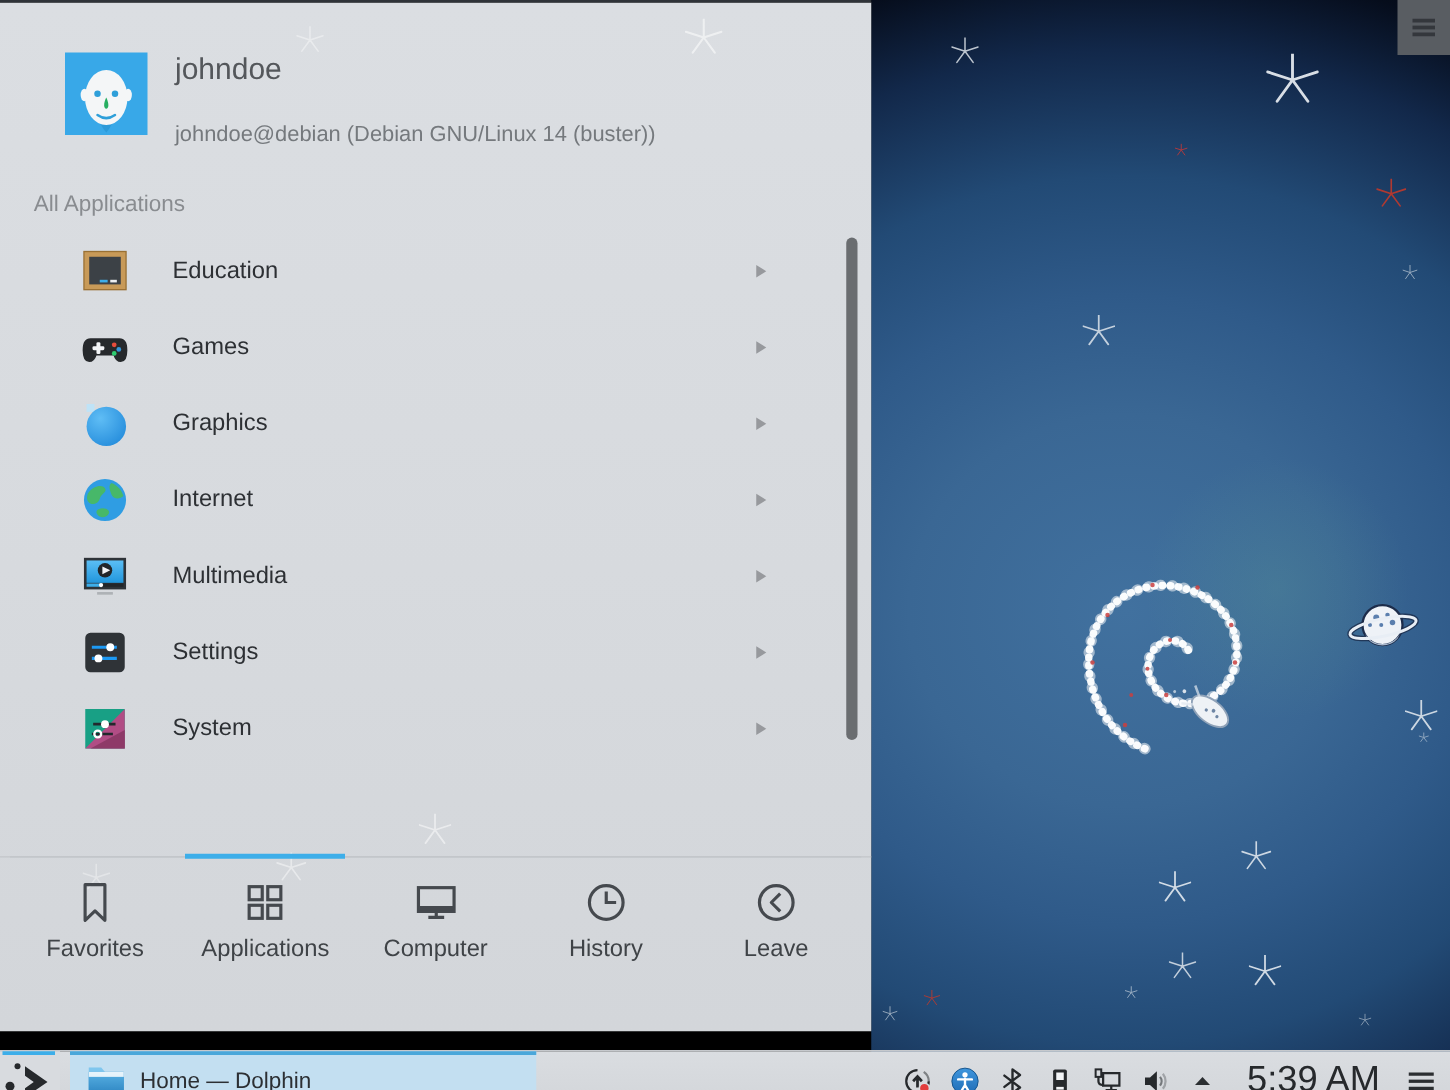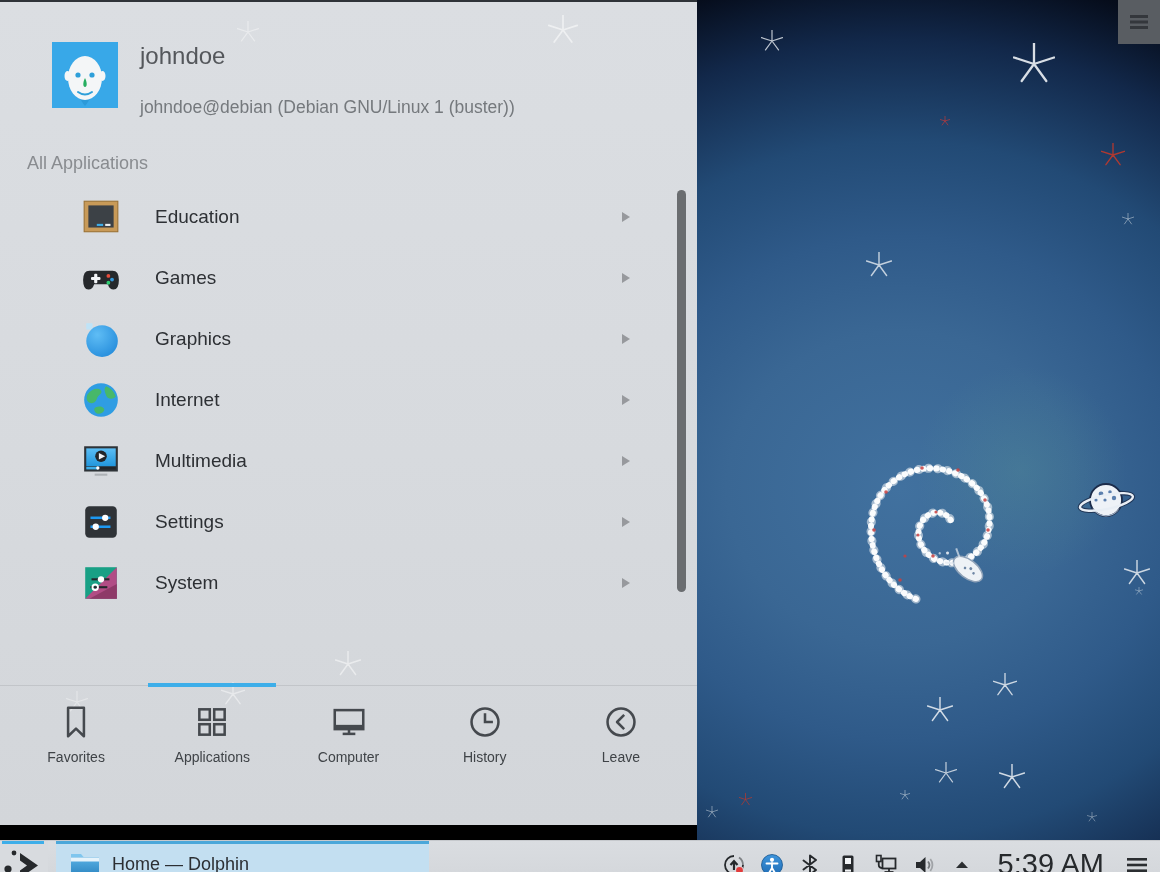--- a/index.html
+++ b/index.html
@@ -19,34 +19,34 @@
   
   #menu-popup { position:absolute; left:0; top:0; width:697px; height:825px;
     background:linear-gradient(180deg,#dbdee2 0%, #d7dade 55%, #d3d6da 100%);
     border-top:2px solid #2f3338; }
   #menu-header { position:absolute; left:0; top:0; width:100%; height:140px; }
   #avatar { position:absolute; left:52px; top:40px; width:66px; height:66px; background:#38a8e8; }
   #user-name { position:absolute; left:140px; top:40px; font-size:24px; color:#54575b; }
   #user-host { position:absolute; left:140px; top:95px; font-size:17.5px; color:#75797d; }
   #section-label { position:absolute; left:27px; top:151px; font-size:18px; color:#898c90; }
 
-  #menu-list { position:absolute; left:0; top:184px; width:697px;padding-left:17px; }
+  #menu-list { position:absolute; left:0; top:184px; width:697px; }
   .menu-item { position:relative; height:61px; width:100%; display:flex; align-items:center; cursor:default; }
   .menu-item .app-icon { position:absolute; left:64px; width:40px; height:40px; }
   .menu-item .app-label { position:absolute; left:138px; font-size:19px; color:#2d3034; }
   .menu-item .chevron { position:absolute; left:605px; width:0; height:0;
     border-left:8px solid #97999d; border-top:5.5px solid transparent; border-bottom:5.5px solid transparent; }
 
   #scrollbar { position:absolute; left:677px; top:188px; width:9px; height:402px; border-radius:5px; background:#6a6d70; }
 
   #tabs { position:absolute; left:8px; bottom:0; width:681px; height:140px; display:flex; border-top:1px solid #c2c5c9; }
   #tabs::before { content:""; position:absolute; left:-8px; right:-8px; top:-1px; height:1px; background:#c2c5c9; }
   .tab { position:relative; flex:1 1 0; display:flex; flex-direction:column; align-items:center; cursor:default; }
   .tab .tab-icon { margin-top:17px; width:38px; height:38px; }
-  .tab .tab-label { margin-top:8px; font-size:14px; color:#3f4347; }
+  .tab .tab-label { margin-top:8px; font-size:19px; color:#3f4347; }
   .tab.active::after { content:""; position:absolute; top:-3px; left:50%; margin-left:-64px; width:128px; height:4px; background:var(--accent,#3daee9); }
 
   
   .sparkle { position:absolute; pointer-events:none; }
 
   
   #taskbar { position:absolute; left:0; top:825px; width:1160px; height:47px;
     background:linear-gradient(180deg,#dadde1,#d2d5d9); border-top:1px solid #c6c9cd;margin-top:15px; }
   #launcher-button { position:absolute; left:0; top:0; width:48px; height:47px; background:#d8dbdf; }
   #launcher-button::before { content:""; position:absolute; left:2px; top:0; width:42px; height:3px; background:#3daee9; }
@@ -198,21 +198,21 @@
           <ellipse cx="33" cy="36" rx="17" ry="22" fill="#f4f6f7"></ellipse>
           <ellipse cx="15.5" cy="34" rx="3" ry="5" fill="#f4f6f7"></ellipse>
           <ellipse cx="50.5" cy="34" rx="3" ry="5" fill="#f4f6f7"></ellipse>
           <circle cx="26" cy="33" r="2.6" fill="#2e9fd9"></circle>
           <circle cx="40" cy="33" r="2.6" fill="#2e9fd9"></circle>
           <path d="M33,36 C30.5,41 31,45 33,45 C35,45 35.5,41 33,36 Z" fill="#27ae60"></path>
           <path d="M26,50 Q33,55 40,50" fill="none" stroke="#2e9fd9" stroke-width="2" stroke-linecap="round"></path>
         </svg>
       </div>
       <div id="user-name">johndoe</div>
-      <div id="user-host">johndoe@debian (Debian GNU/Linux 1 (buster))</div>
+      <div id="user-host">johndoe@debian (Debian GNU/Linux 14 (buster))</div>
     </div>
 
     <div id="section-label">All Applications</div>
 
     <div id="menu-list">
         <div class="menu-item">
           <span class="app-icon"><svg viewBox="0 0 38 38">
               <rect x="3" y="4" width="32" height="29" fill="#c89a58" stroke="#9a7134" stroke-width="1"></rect>
               <rect x="7" y="8" width="24" height="21" fill="#3c4146"></rect>
               <rect x="15" y="25.5" width="6" height="2" fill="#3daee9"></rect>

